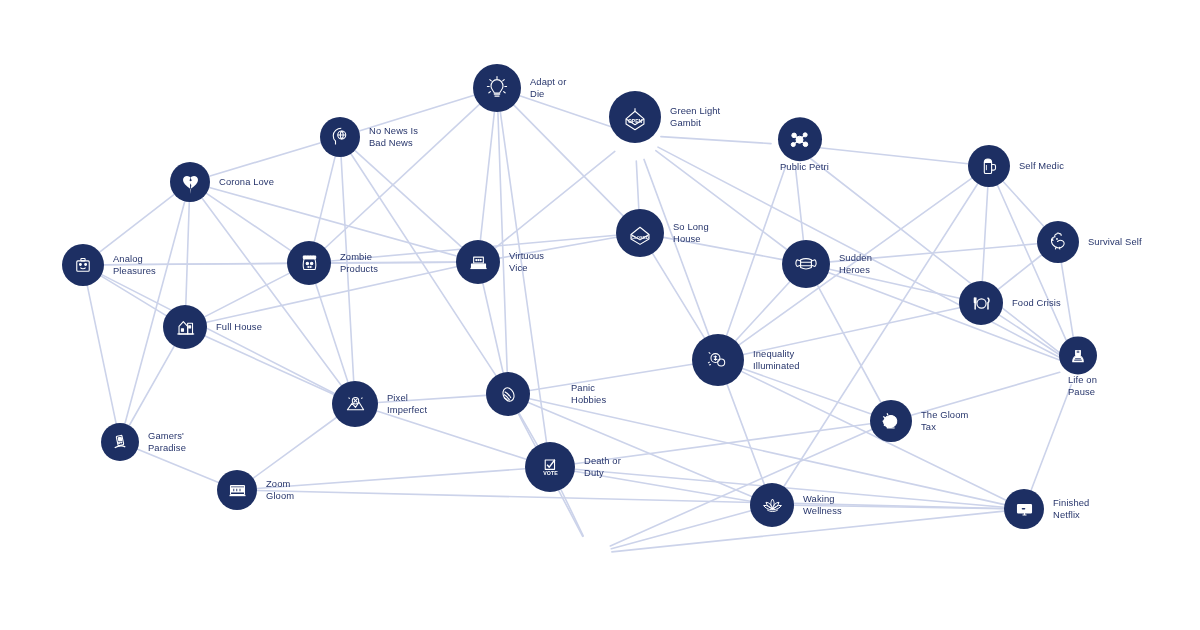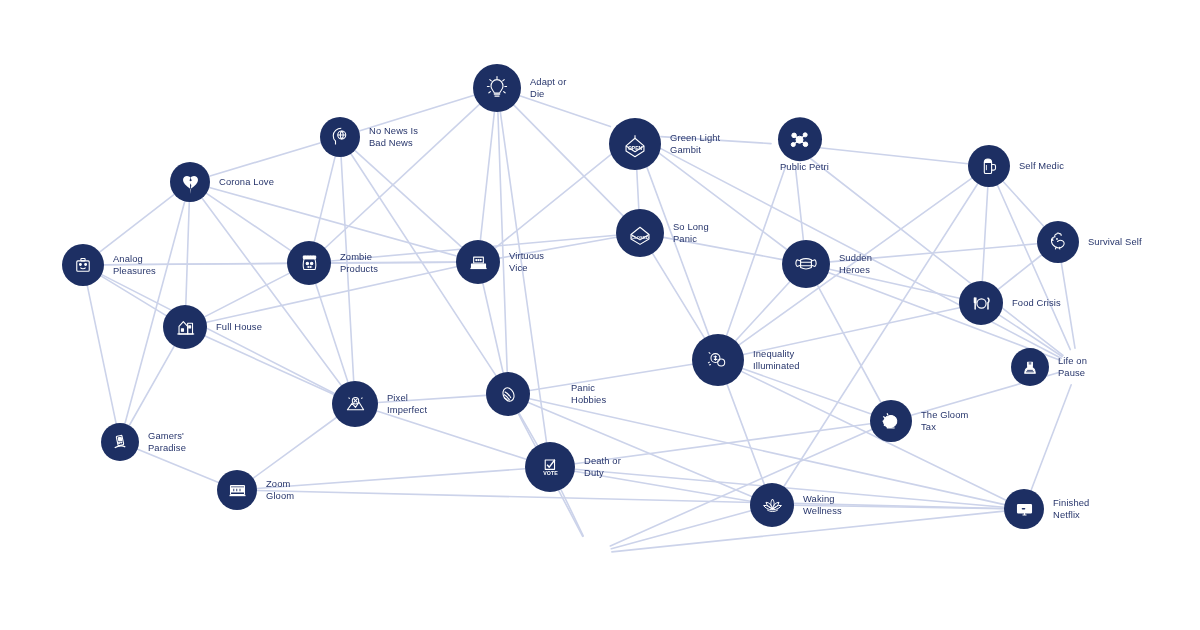--- a/index.html
+++ b/index.html
@@ -162,21 +162,21 @@
             <g stroke="#fff" stroke-width="1.1" fill="none" stroke-linejoin="round">
       <path d="M7.5 19.5v-3.5000000000000004c-1.5-1-2.25-3.25-2.25-5.25c0-4.25 3.75-7.5 8-7.5c4.25 0 7.249999999999999 37.249999999999999 7.000000000000001c0 4-36.25-66.75v2.5z"></path>
       <circle cx="13.750000000000002" cy="10" r="4"></circle>
       <path d="M9.75 10h8M13.750000000000002 6c2 1.7500000000000002 2 6.25 0 8c-2-1.7500000000000002-2-6.25 0-8"></path>
     </g>
           </svg>
         </div>
         <div class="node-label">No News Is
 Bad News</div>
       </div>
-      <div class="node" style="left: 635px; top: 144px; transform: translate(-26px, -50%);">
+      <div class="node" style="left: 635px; top: 117px; transform: translate(-26px, -50%);">
         <div class="node-circle" style="width: 52px; height: 52px; background: rgb(29, 47, 99);">
           <svg width="32" height="32" viewBox="0 0 32 32">
             <g stroke="#fff" stroke-width="1.1" fill="none" stroke-linejoin="round">
       <path d="M7.04 17.92l8.96-7.68l8.96 7.68v5.12l-8.96 5.76l-8.96-5.76z"></path>
       <path d="M7.04 17.92l8.96 5.76l8.96-5.76"></path>
       <text x="16" y="22.08" font-size="4.96" fill="#fff" stroke="none" text-anchor="middle" font-family="Liberation Sans, sans-serif" font-weight="bold">OPEN</text>
       <path d="M16 10.24v-2.88"></path>
     </g>
           </svg>
         </div>
@@ -226,21 +226,21 @@
         <div class="node-circle" style="width: 48px; height: 48px; background: rgb(29, 47, 99);">
           <svg width="30" height="30" viewBox="0 0 30 30">
             <g stroke="#fff" stroke-width="1.1" fill="none" stroke-linejoin="round">
       <path d="M6 16.5l9-7.199999999999999l9 7.199999999999999v4.5l-9 5.3999999999999995l-9-5.3999999999999995z"></path>
       <path d="M6 16.5l9 5.3999999999999995l9-5.3999999999999995"></path>
       <text x="15" y="20.55" font-size="4.2" fill="#fff" stroke="none" text-anchor="middle" font-family="Liberation Sans, sans-serif" font-weight="bold">CLOSED</text>
     </g>
           </svg>
         </div>
         <div class="node-label">So Long
-Panic</div>
+House</div>
       </div>
       <div class="node" style="left: 1058px; top: 242px; transform: translate(-21px, -50%);">
         <div class="node-circle" style="width: 42px; height: 42px; background: rgb(29, 47, 99);">
           <svg width="26" height="26" viewBox="0 0 26 26">
             <g stroke="#fff" stroke-width="1.05" fill="none" stroke-linejoin="round" stroke-linecap="round">
       <path d="M9.88 7.8c-2.34 0.52-3.6400000000000006 2.6-3.38 4.68c0.26 2.6 1.8200000000000003 4.16 3.6400000000000006 5.2c2.6 1.56 5.72 1.56 7.8-0.52c1.8200000000000003-1.8200000000000003 1.56-4.42-0.52-5.46c-1.8200000000000003-1.04-3.6400000000000006-0.26-4.94 0.78"></path>
       <path d="M9.88 7.8c-0.52-1.56 0.52-2.86 1.8200000000000003-2.86c0.52-1.3 2.08-1.3 2.6-0.26c1.3-0.26 2.08 0.78 1.8200000000000003 1.8200000000000003"></path>
       <circle cx="11.96" cy="9.88" r="0.41600000000000004" fill="#fff"></circle>
       <path d="M8.06 9.88l-1.56 0.78l1.56 0.78"></path>
       <path d="M11.18 18.2l-0.78 1.8200000000000003M14.3 18.2l0.52 1.8200000000000003"></path>
@@ -343,21 +343,21 @@
       <circle cx="13.44" cy="14.08" r="4.48"></circle>
       <circle cx="19.2" cy="18.56" r="3.52"></circle>
       <path d="M13.44 11.52v5.12M11.52 12.8h3.52M11.84 15.36h3.52"></path>
       <path d="M7.68 17.92l-1.6 1.28M8.96 20.48l-1.92 0.64M8.32 9.6l-1.6-1.28"></path>
     </g>
           </svg>
         </div>
         <div class="node-label">Inequality
 Illuminated</div>
       </div>
-      <div class="node" style="left: 1030px; top: 367px; transform: translate(-19px, -50%);">
+      <div class="node" style="left: 1078px; top: 367px; transform: translate(-19px, -50%); flex-direction: column;">
         <div class="node-circle" style="width: 38px; height: 38px; background: rgb(29, 47, 99);">
           <svg width="24" height="24" viewBox="0 0 24 24">
             <g stroke="#fff" stroke-width="1.05" fill="none" stroke-linejoin="round">
       <path d="M9.600000000000001 7.199999999999999h4.800000000000001v3.84a2.4000000000000004 2.4000000000000004 0 0 1-4.800000000000001 0z" fill="#fff"></path>
       <path d="M6.720000000000001 18.240000000000002c0-3.84 2.4000000000000004-6.24 5.28-6.24c2.88 0 5.28 2.4000000000000004 5.28 6.24z" fill="#fff"></path>
       <path d="M8.16 16.799999999999997h7.68M9.120000000000001 15.36h5.76" stroke="#1d2f63" stroke-width=".9"></path>
       <path d="M11.28 7.199999999999999v2.4000000000000004M12.72 7.199999999999999v2.4000000000000004" stroke="#1d2f63" stroke-width=".8"></path>
     </g>
           </svg>
         </div>

